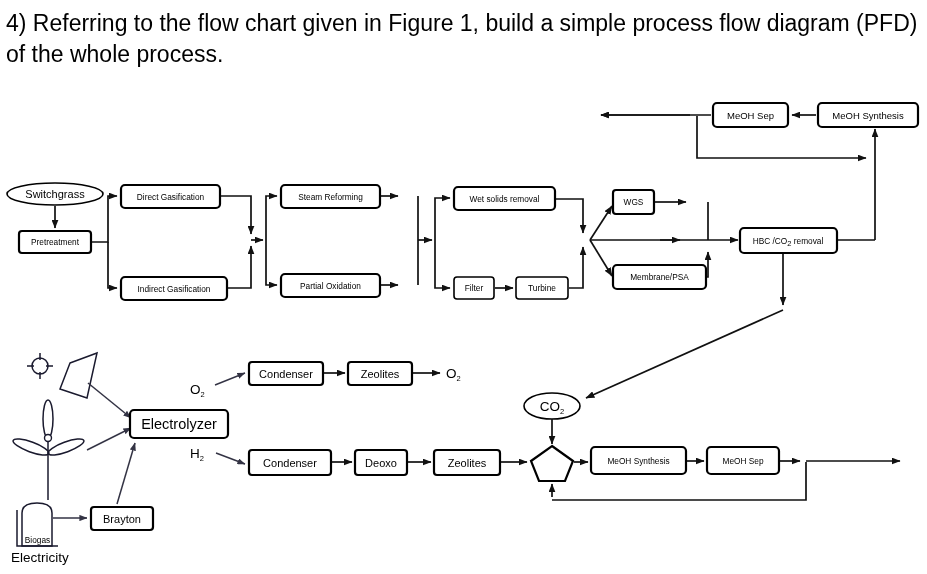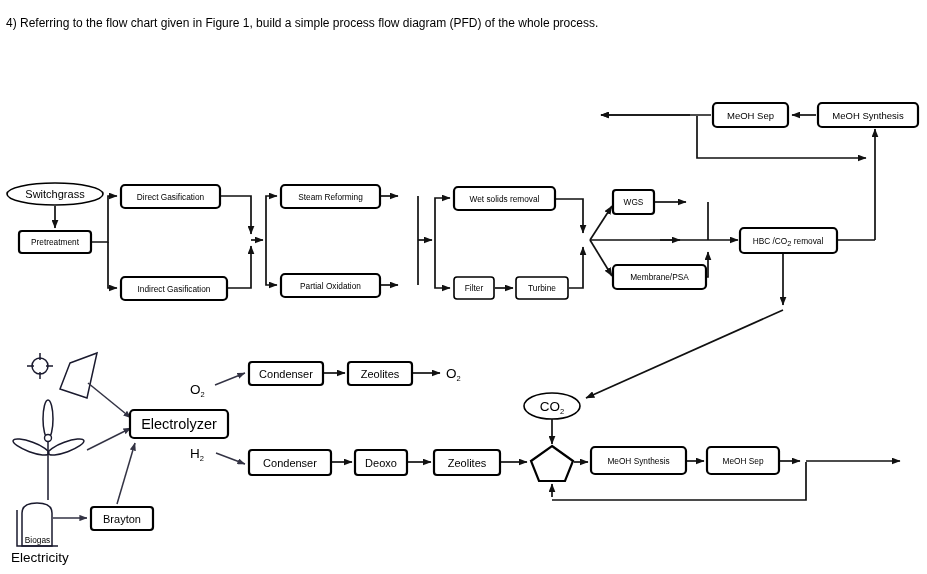--- a/index.html
+++ b/index.html
@@ -10,21 +10,21 @@
     width: 927px; height: 574px;
     font-family: "Liberation Sans", sans-serif;
     color: #000;
     overflow: hidden;
     position: relative;
   }
   #question-text {
     position: absolute;
     left: 6px; top: 8px;
     width: 915px;
-    font-size: 12px;
+    font-size: 23px;
     line-height: 31px;
     color: #000;
   }
   #pfd-canvas {
     position: absolute;
     left: 0; top: 0;
     width: 927px; height: 574px;
   }
   svg text { font-family: "Liberation Sans", sans-serif; fill: #000; }
   .nodebox { fill: #ffffff; stroke: #000000; stroke-width: 2.2; }

